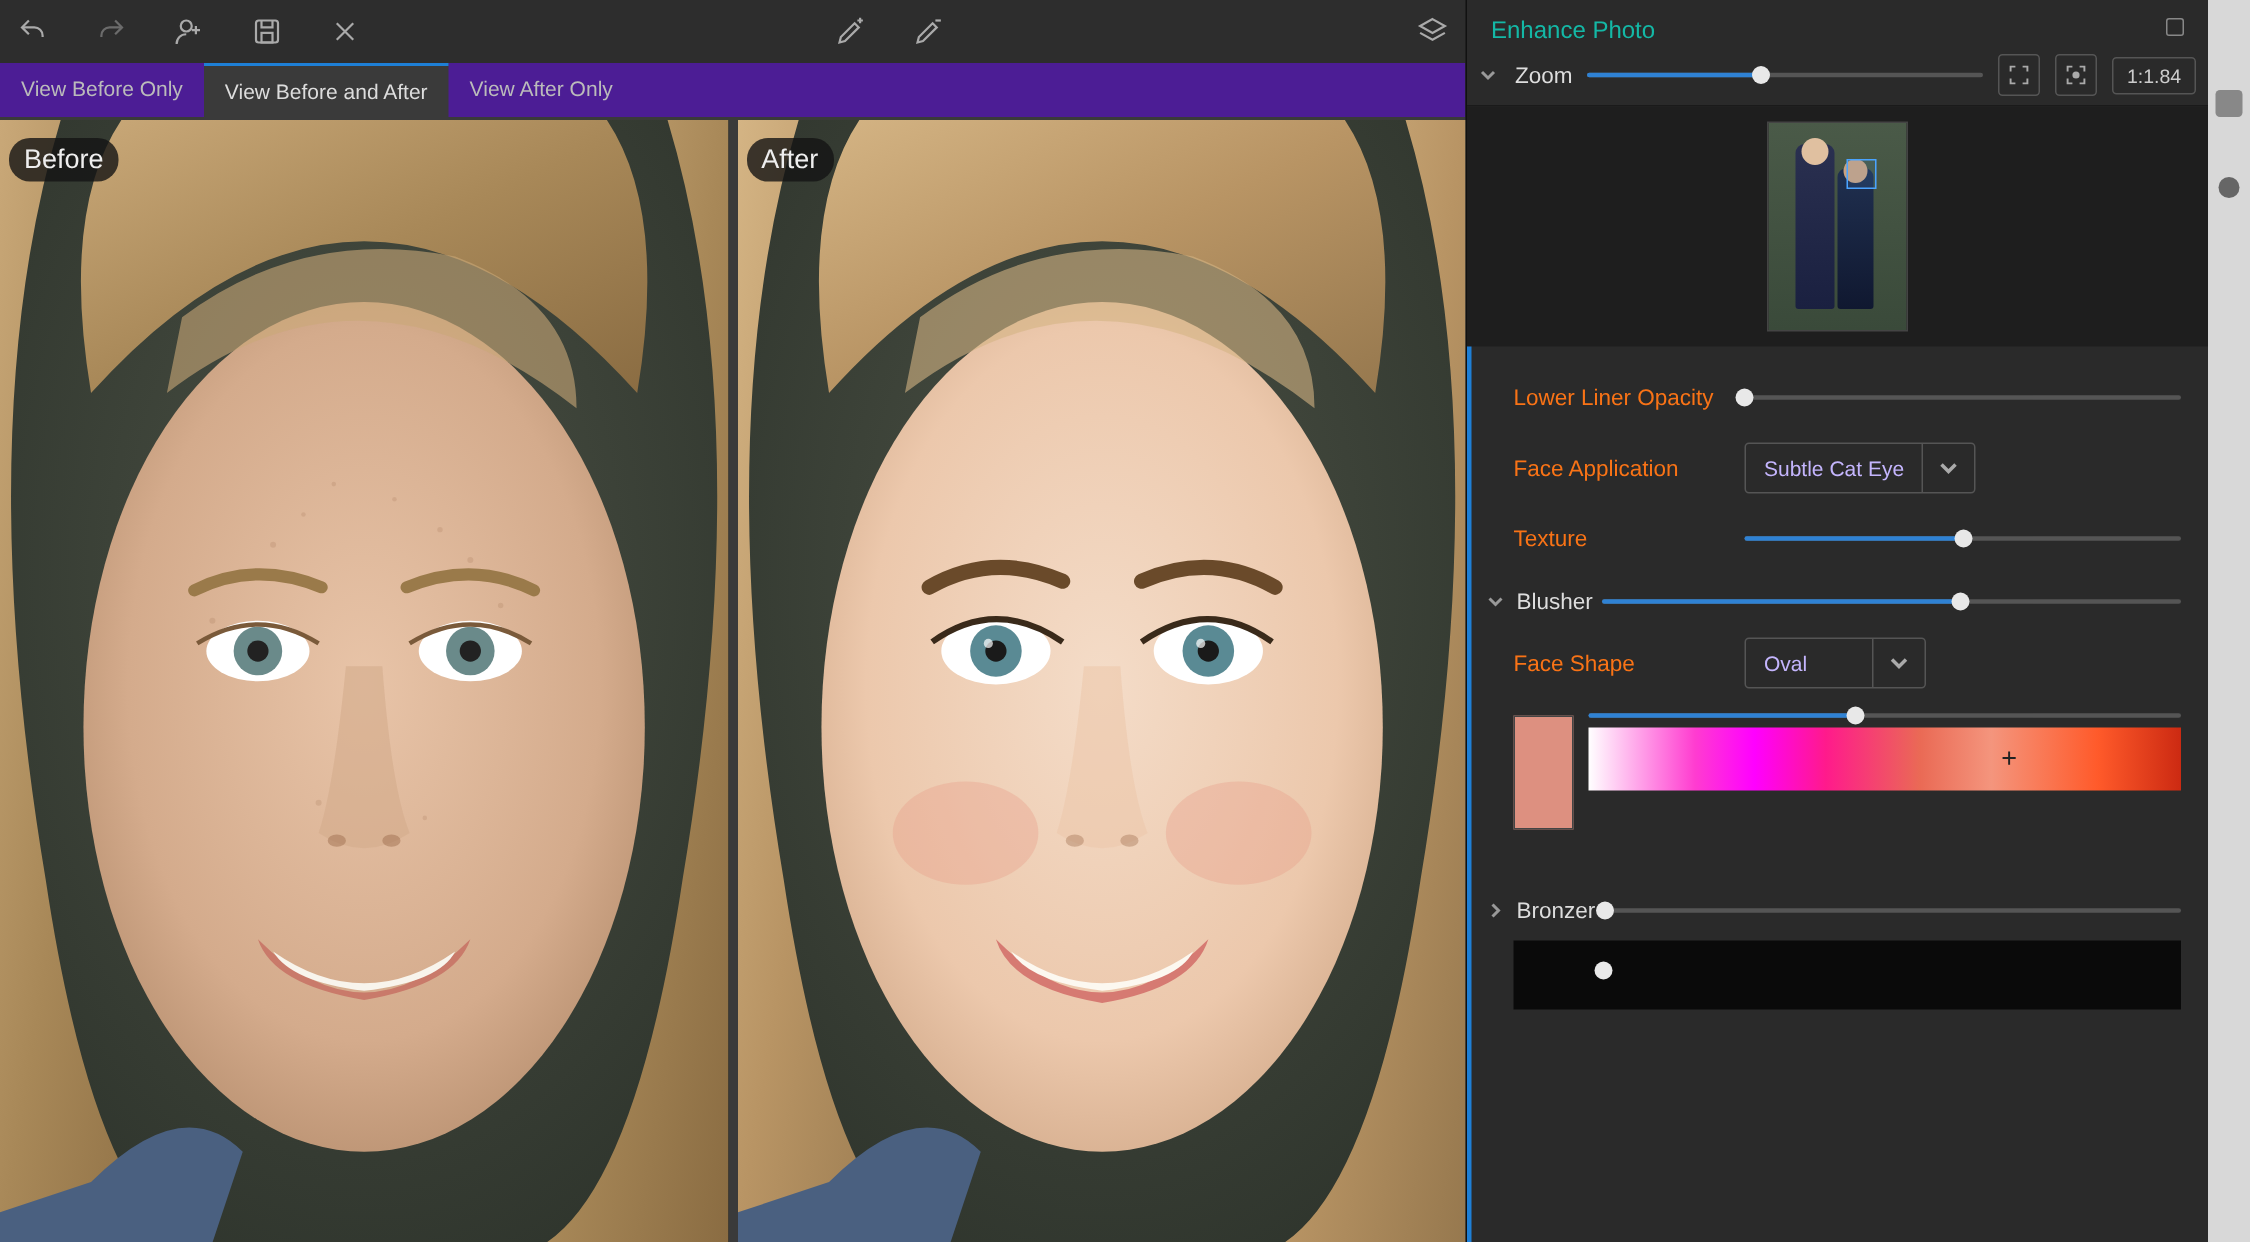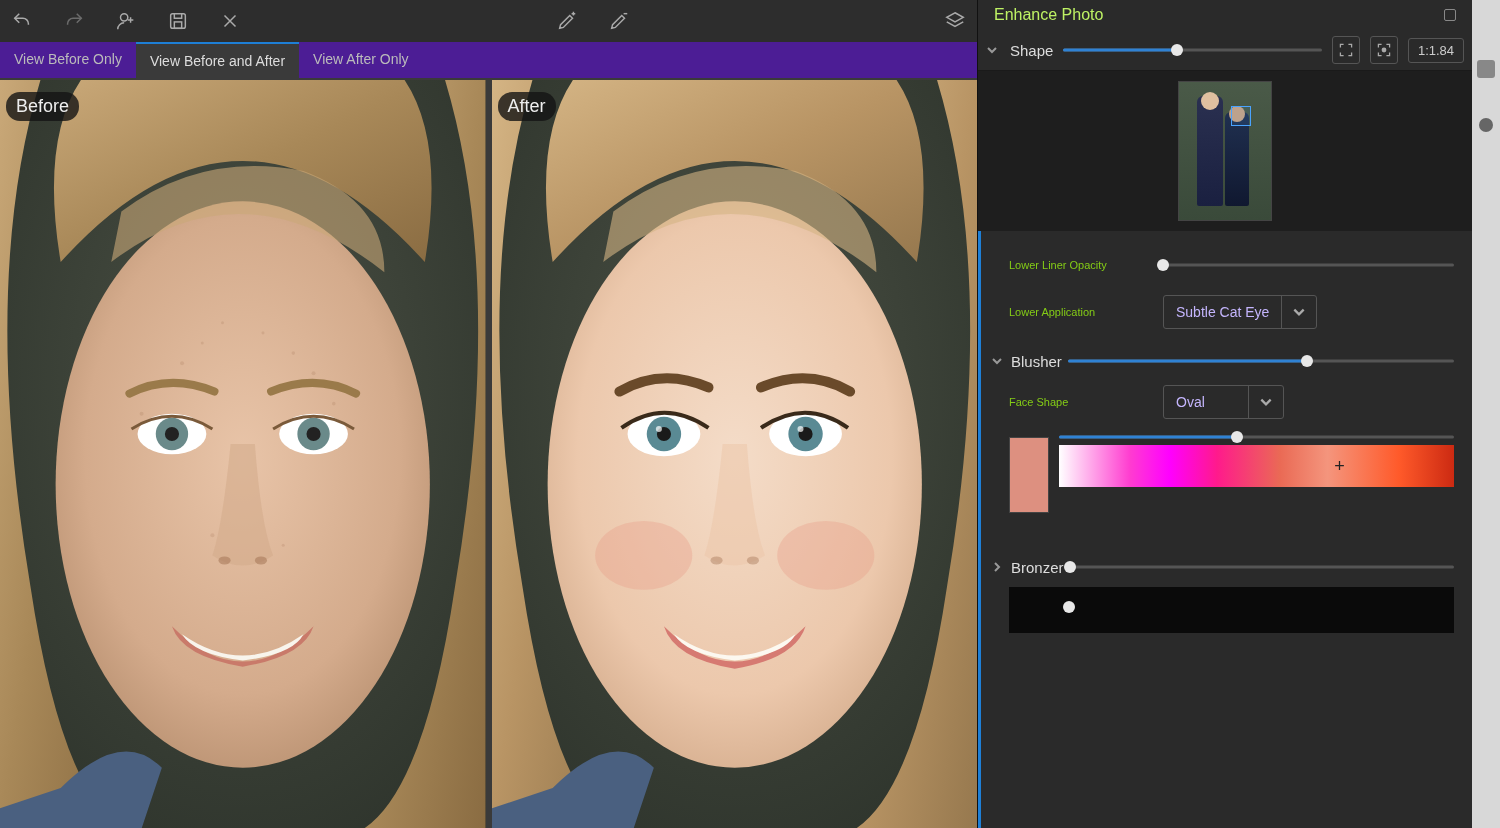--- a/index.html
+++ b/index.html
@@ -17,21 +17,21 @@
 .viewtabs{height:36px;background:#4c1d95;display:flex;align-items:flex-start}
 .vtab{padding:9px 14px 9px 14px;color:#bbb;cursor:pointer;font-size:14px}
 .vtab.active{background:#3a3a3a;color:#ddd;border-top:2px solid #1e7fd6}
 
 .splitview{flex:1;display:flex;gap:6px;background:#3a3a3a;padding-top:2px}
 .pane{flex:1;position:relative;overflow:hidden;background:#2b2b2b}
 .pane .badge{position:absolute;top:12px;left:6px;background:rgba(20,20,20,.8);color:#eee;padding:4px 10px;font-size:18px;border-radius:14px}
 .face-img{width:100%;height:100%;display:block}
 
 
-.panel-title{height:30px;display:flex;align-items:center;padding:0 16px;font-size:16px;color:#bef264;background:#2a2a2a}
+.panel-title{height:30px;display:flex;align-items:flex-start;padding:12px 16px;font-size:16px;color:#14b8a6;background:#2a2a2a}
 .panel-title .sq{margin-left:auto;width:12px;height:12px;border:1px solid #888;border-radius:2px}
 
 .zoom-row{display:flex;align-items:center;padding:6px 8px 6px 6px;gap:10px;background:#2a2a2a;border-bottom:1px solid #1a1a1a}
 .chev{width:16px;height:16px;display:inline-flex;align-items:center;justify-content:center;color:#999;cursor:pointer}
 .chev svg{width:12px;height:12px;stroke:#999;fill:none;stroke-width:2}
 .zoom-label{color:#ddd;font-size:15px}
 .slider{flex:1;height:20px;position:relative}
 .slider .track{position:absolute;top:50%;left:0;right:0;height:3px;background:#555;transform:translateY(-50%);border-radius:2px}
 .slider .fill{position:absolute;top:50%;left:0;height:3px;background:#2f82d4;transform:translateY(-50%);border-radius:2px}
 .slider .thumb{position:absolute;top:50%;width:12px;height:12px;background:#e8e8e8;border-radius:50%;transform:translate(-50%,-50%);cursor:pointer}
@@ -50,21 +50,21 @@
 .subtabs{height:38px;background:#232323;display:flex;align-items:flex-end;justify-content:center;gap:0}
 .stab{padding:11px 14px;color:#bbb;cursor:pointer;font-size:14px}
 .stab.active{color:#eee;border-top:2px solid #1e7fd6;background:#2a2a2a}
 
 .controls{flex:1;overflow-y:auto;padding:14px 18px 14px 10px;border-left:3px solid #1e7fd6;margin-left:0;position:relative}
 .controls::-webkit-scrollbar{width:12px}
 .controls::-webkit-scrollbar-track{background:#222}
 .controls::-webkit-scrollbar-thumb{background:#444;border-radius:2px}
 
 .ctrl-row{display:flex;align-items:center;gap:12px;padding:10px 0}
-.ctrl-label{color:#84cc16;font-size:11px;width:160px;padding-left:18px}
+.ctrl-label{color:#f97316;font-size:15px;width:160px;padding-left:18px}
 .ctrl-label.sub{padding-left:18px}
 .ctrl-slider{flex:1}
 
 .section{display:flex;align-items:center;gap:6px;padding:12px 0 4px 0}
 .section .chev{margin-left:-2px}
 .section .sec-label{color:#ddd;font-size:15px;flex:0 0 auto;margin-right:auto}
 .section .sec-slider{width:230px}
 
 .dropdown{display:flex;align-items:center;border:1px solid #555;border-radius:3px;background:#2a2a2a;cursor:pointer;height:34px}
 .dropdown .dd-text{padding:0 12px;color:#c4b5fd;font-size:14px;min-width:84px}
@@ -265,21 +265,21 @@
       <span>Enhance Photo</span>
       <span class="sq"></span>
     </div>
 
     <div class="zoom-row">
       <span class="chev">
           <svg viewBox="0 0 12 12">
             <path d="M2 4l4 4 4-4"></path>
           </svg>
         </span>
-      <span class="zoom-label">Shape</span>
+      <span class="zoom-label">Zoom</span>
       <div class="slider">
         <div class="track"></div>
           <div class="fill" style="width: 44%;"></div>
           <div class="thumb" style="left: 44%;"></div>
       </div>
       <div class="zoom-btn">
           <svg viewBox="0 0 20 20">
             <path d="M3 7V3h4M17 7V3h-4M3 13v4h4M17 13v4h-4"></path>
           </svg>
         </div>
@@ -308,31 +308,39 @@
       <div class="ctrl-row">
         <div class="ctrl-label sub">Lower Liner Opacity</div>
         <div class="slider ctrl-slider">
           <div class="track"></div>
             <div class="fill" style="width: 0%;"></div>
             <div class="thumb" style="left: 0%;"></div>
         </div>
       </div>
 
       <div class="ctrl-row">
-        <div class="ctrl-label sub">Lower Application</div>
+        <div class="ctrl-label sub">Face Application</div>
         <div class="dropdown">
           <span class="dd-text">Subtle Cat Eye</span>
           <span class="dd-arrow">
               <svg viewBox="0 0 12 12">
                 <path d="M2 4l4 4 4-4"></path>
               </svg>
             </span>
         </div>
       </div>
 
+      <div class="ctrl-row">
+        <div class="ctrl-label sub">Texture</div>
+        <div class="slider ctrl-slider">
+          <div class="track"></div>
+            <div class="fill" style="width: 50%;"></div>
+            <div class="thumb" style="left: 50%;"></div>
+        </div>
+      </div>
 
       <div class="section">
         <span class="chev">
             <svg viewBox="0 0 12 12">
               <path d="M2 4l4 4 4-4"></path>
             </svg>
           </span>
         <span class="sec-label">Blusher</span>
         <div class="slider sec-slider">
           <div class="track"></div>

